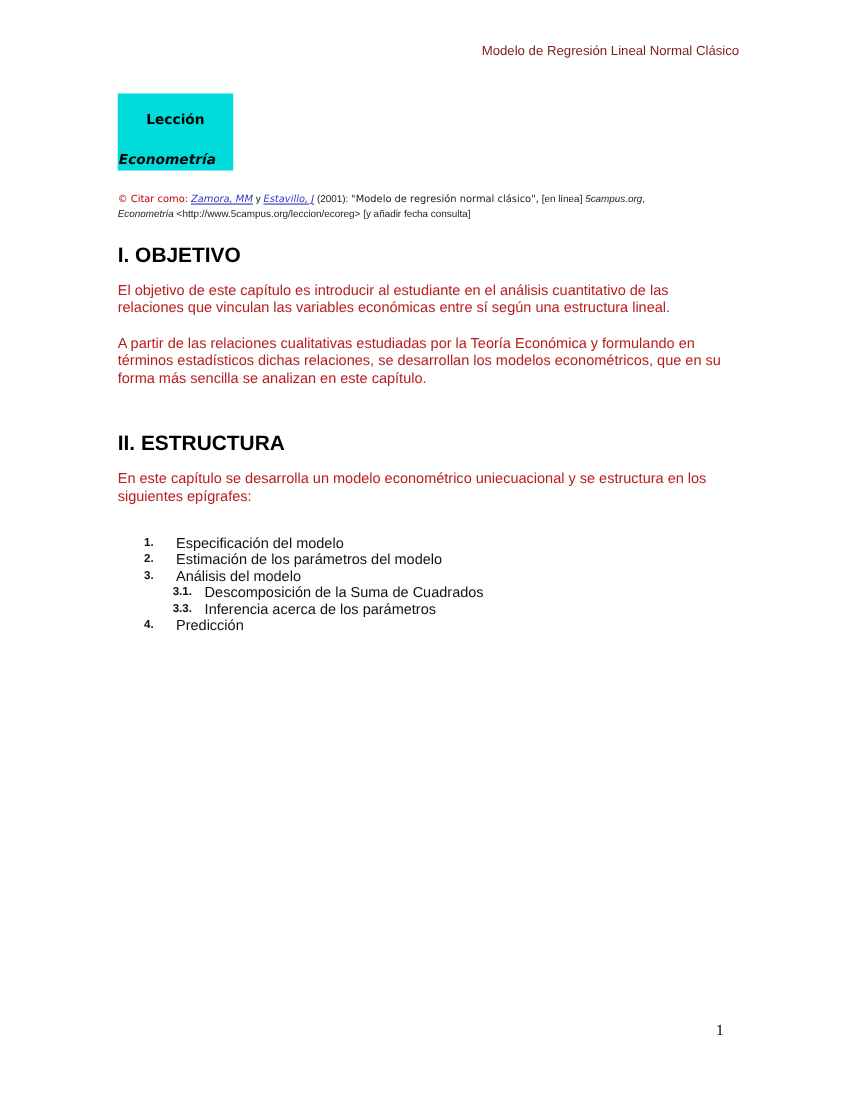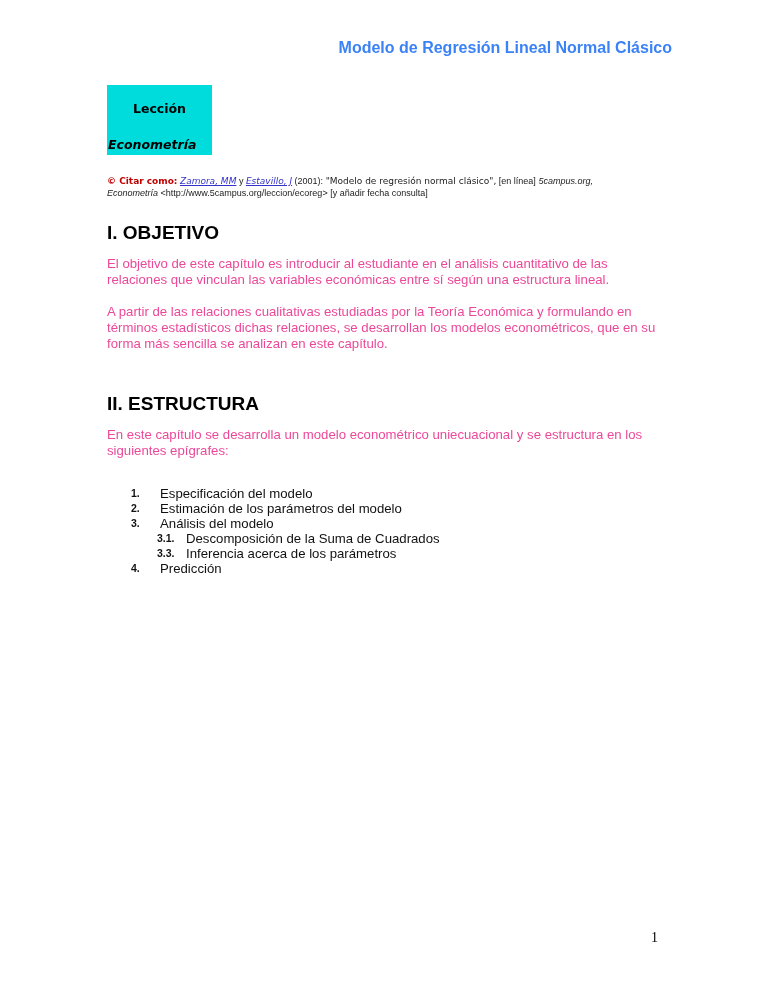--- a/index.html
+++ b/index.html
@@ -1,31 +1,31 @@
 <!DOCTYPE html>
 <html><head>
 <meta charset="utf-8">
 <style>
   html, body { margin: 0; padding: 0; background: #ffffff; }
   body { width: 768px; height: 994px; position: relative; overflow: hidden;
          font-family: "Liberation Sans", sans-serif; color: #000; }
-  .running-header { position: absolute; top: 39px; right: 96px; font-size: 16px; color: #3b82f6; font-weight: bold; }
+  .running-header { position: absolute; top: 39px; right: 96px; font-size: 12px; color: #7f1d1d; }
   .banner { position: absolute; top: 85px; left: 107px; width: 560px; height: 70px; display: flex; }
   .banner-left { width: 105px; background: #00dcdc; display: flex; flex-direction: column; align-items: center; justify-content: space-between; padding: 16px 0 3px 0; box-sizing: border-box; }
   .banner-left .lbl1 { font-family: "DejaVu Sans", sans-serif; font-weight: bold; font-size: 12.5px; }
   .banner-left .lbl2 { font-family: "DejaVu Sans", sans-serif; font-weight: bold; font-style: italic; font-size: 12.5px; align-self: flex-start; padding-left: 1px; }
   .banner-right { margin-left: 2px; flex: 1; background: #99ccff; display: flex; align-items: center; justify-content: center; }
   .banner-right .title { font-family: "DejaVu Sans", sans-serif; font-weight: bold; font-size: 17.5px; margin-top: 4px; }
   .cite { position: absolute; top: 175px; left: 107px; width: 560px; font-size: 9px; line-height: 12px; color: #222; }
-  .cite .cite-label { color: #c00000; font-weight: bold; font-family: "DejaVu Sans", sans-serif; }
+  .cite .cite-label { color: #c00000; font-weight: normal; font-family: "DejaVu Sans", sans-serif; }
   .cite a { color: #3333cc; text-decoration: underline; font-family: "DejaVu Sans", sans-serif; font-style: italic; }
   .cite .serifish { font-family: "DejaVu Sans", sans-serif; }
   .cite i { font-style: italic; }
   h2 { position: absolute; left: 107px; margin: 0; font-size: 19px; font-weight: bold; text-align: center; }
-  .para { position: absolute; left: 107px; width: 560px; font-size: 13.2px; line-height: 16px; margin: 0; color: #ec4899; }
+  .para { position: absolute; left: 107px; width: 560px; font-size: 13.2px; line-height: 16px; margin: 0; color: #b91c1c; }
   .toc { position: absolute; left: 131px; top: 486px; font-size: 13.2px; line-height: 15px; color: #111; }
   .toc .row { display: flex; }
   .toc .num { font-weight: bold; font-size: 10.5px; width: 29px; display: inline-block; }
   .toc .sub { padding-left: 26px; }
   .toc .sub .num { width: 29px; }
   .page-num { position: absolute; top: 930px; left: 651px; font-family: "Liberation Serif", serif; font-size: 14px; }
 </style>
 </head>
 <body>
 

